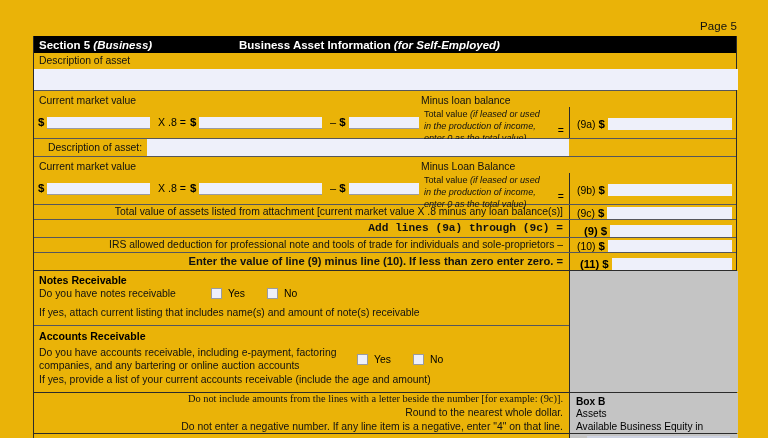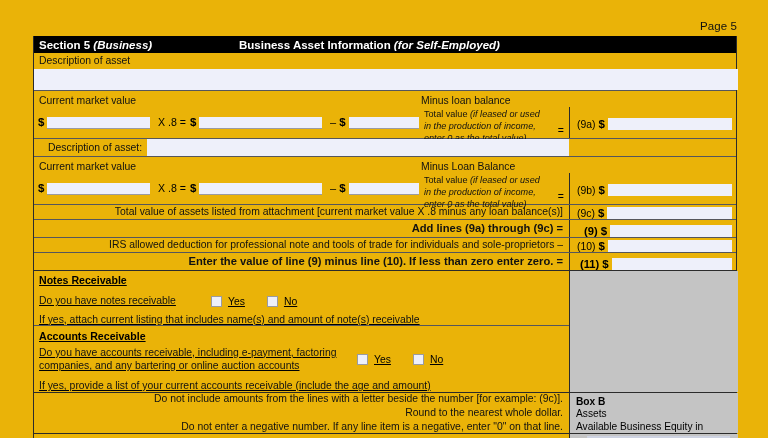--- a/index.html
+++ b/index.html
@@ -90,21 +90,21 @@
   .numcell-mid{align-items:flex-end;height:100%;padding-bottom:0;}
 
   
   .instr{
     display:flex;align-items:center;justify-content:flex-end;
     padding-right:6px;box-sizing:border-box;
   }
 
   
   .subhdr{font-size:10.6px;font-weight:bold;padding:3px 0 2px 5px;}
-  .qrow{padding-left:5px;box-sizing:border-box;display:flex;align-items:flex-end;}
+  .qrow{padding-left:5px;box-sizing:border-box;display:flex;align-items:flex-start;}
   .cbox{
     width:11px;height:11px;background:#eef0fa;
     border:1px solid #9a9ba1;box-sizing:border-box;
     display:inline-block;
   }
   .cb-lbl{font-size:10.4px;padding:0 0 0 6px;}
 
   
   .gray{background:#c4c4c4;}
 
@@ -260,21 +260,21 @@
         <div class="numcell numcell-mid">
           <span class="tag">(9c)</span>
           <span class="dl">$</span>
           <span class="inp"></span>
         </div>
       </div>
     </div>
 
     <div class="row bb" style="height:18px;">
       <div class="leftcol instr">
-        <span class="lbl lbl-b" style="font-size:11.2px;">Add lines (9a) through (9c) =</span>
+        <span class="lbl lbl-b" style="font-size:11.2px;font-family:Liberation Mono, monospace;">Add lines (9a) through (9c) =</span>
       </div>
       <div class="rightcol">
         <div class="numcell numcell-mid">
           <span class="tag bold" style="font-size:11.2px;">(9)</span>
           <span class="dl">$</span>
           <span class="inp"></span>
         </div>
       </div>
     </div>
 
@@ -299,21 +299,21 @@
         <div class="numcell numcell-mid">
           <span class="tag bold" style="font-size:11.2px;padding-left:10px;">(11)</span>
           <span class="dl">$</span>
           <span class="inp"></span>
         </div>
       </div>
     </div>
 
     <div class="row bb-dark" style="height:122px;">
 
-      <div class="leftcol" style="display:flex;flex-direction:column;text-decoration:underline;">
+      <div class="leftcol" style="display:flex;flex-direction:column;">
 
         <div class="subhdr">Notes Receivable</div>
 
         <div class="qrow" style="height:21px;">
           <span class="lbl" style="width:172px;display:inline-block;">Do you have notes receivable</span>
           <span class="cbox"></span>
           <span class="cb-lbl" style="padding-right:22px;">Yes</span>
           <span class="cbox"></span>
           <span class="cb-lbl">No</span>
         </div>
@@ -338,23 +338,23 @@
         <div class="qrow" style="height:20px;">
           <span class="lbl">If yes, provide a list of your current accounts receivable (include the age and amount)</span>
         </div>
       </div>
 
       <div class="rightcol gray"></div>
     </div>
 
     <div class="row" style="height:40px;">
       <div class="leftcol" style="display:flex;flex-direction:column;align-items:flex-end;justify-content:center;padding-right:6px;box-sizing:border-box;">
-        <span class="lbl" style="line-height:1.32;">Do not include amounts from the lines with a letter beside the number [for example: (9c)].</span>
+        <span class="lbl" style="line-height:1.32;font-family:Liberation Serif, serif;">Do not include amounts from the lines with a letter beside the number [for example: (9c)].</span>
         <span class="lbl" style="line-height:1.32;">Round to the nearest whole dollar.</span>
-        <span class="lbl" style="line-height:1.32;">Do not enter a negative number. If any line item is a negative, enter "0" on that line.</span>
+        <span class="lbl" style="line-height:1.32;">Do not enter a negative number. If any line item is a negative, enter "4" on that line.</span>
       </div>
       <div class="rightcol boxb">
         <div class="bt">Box B</div>
         <div>Assets</div>
         <div>Available Business Equity in</div>
       </div>
     </div>
 
     <div class="row bb-dark" style="height:19px;border-top:1.4px solid #2b2b2b;">
       <div class="leftcol instr">

